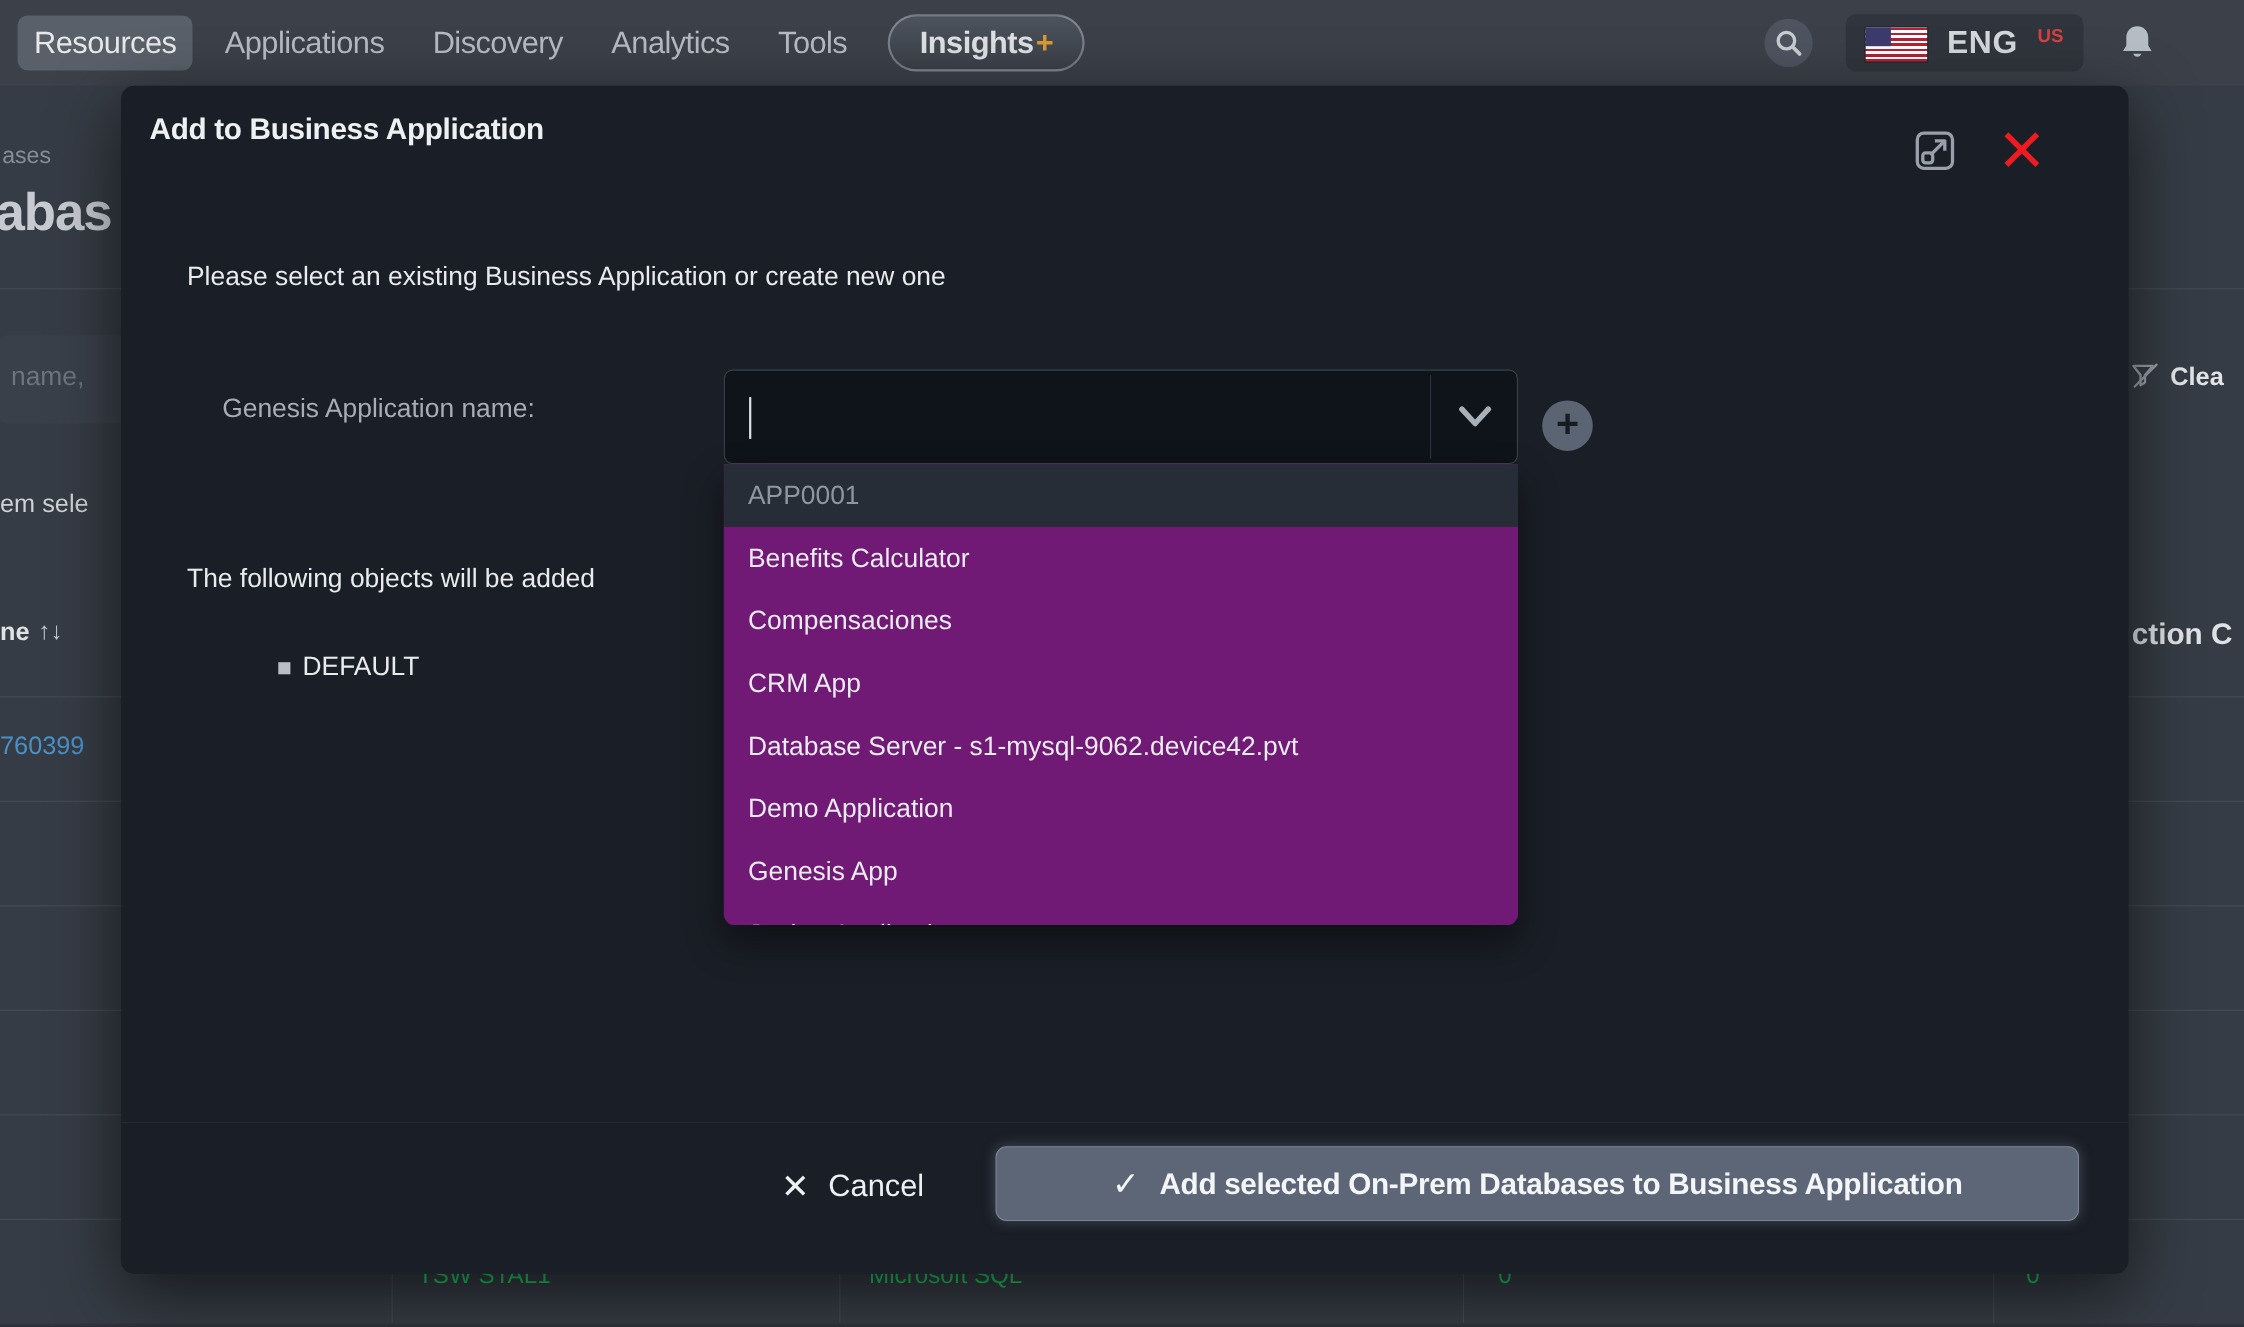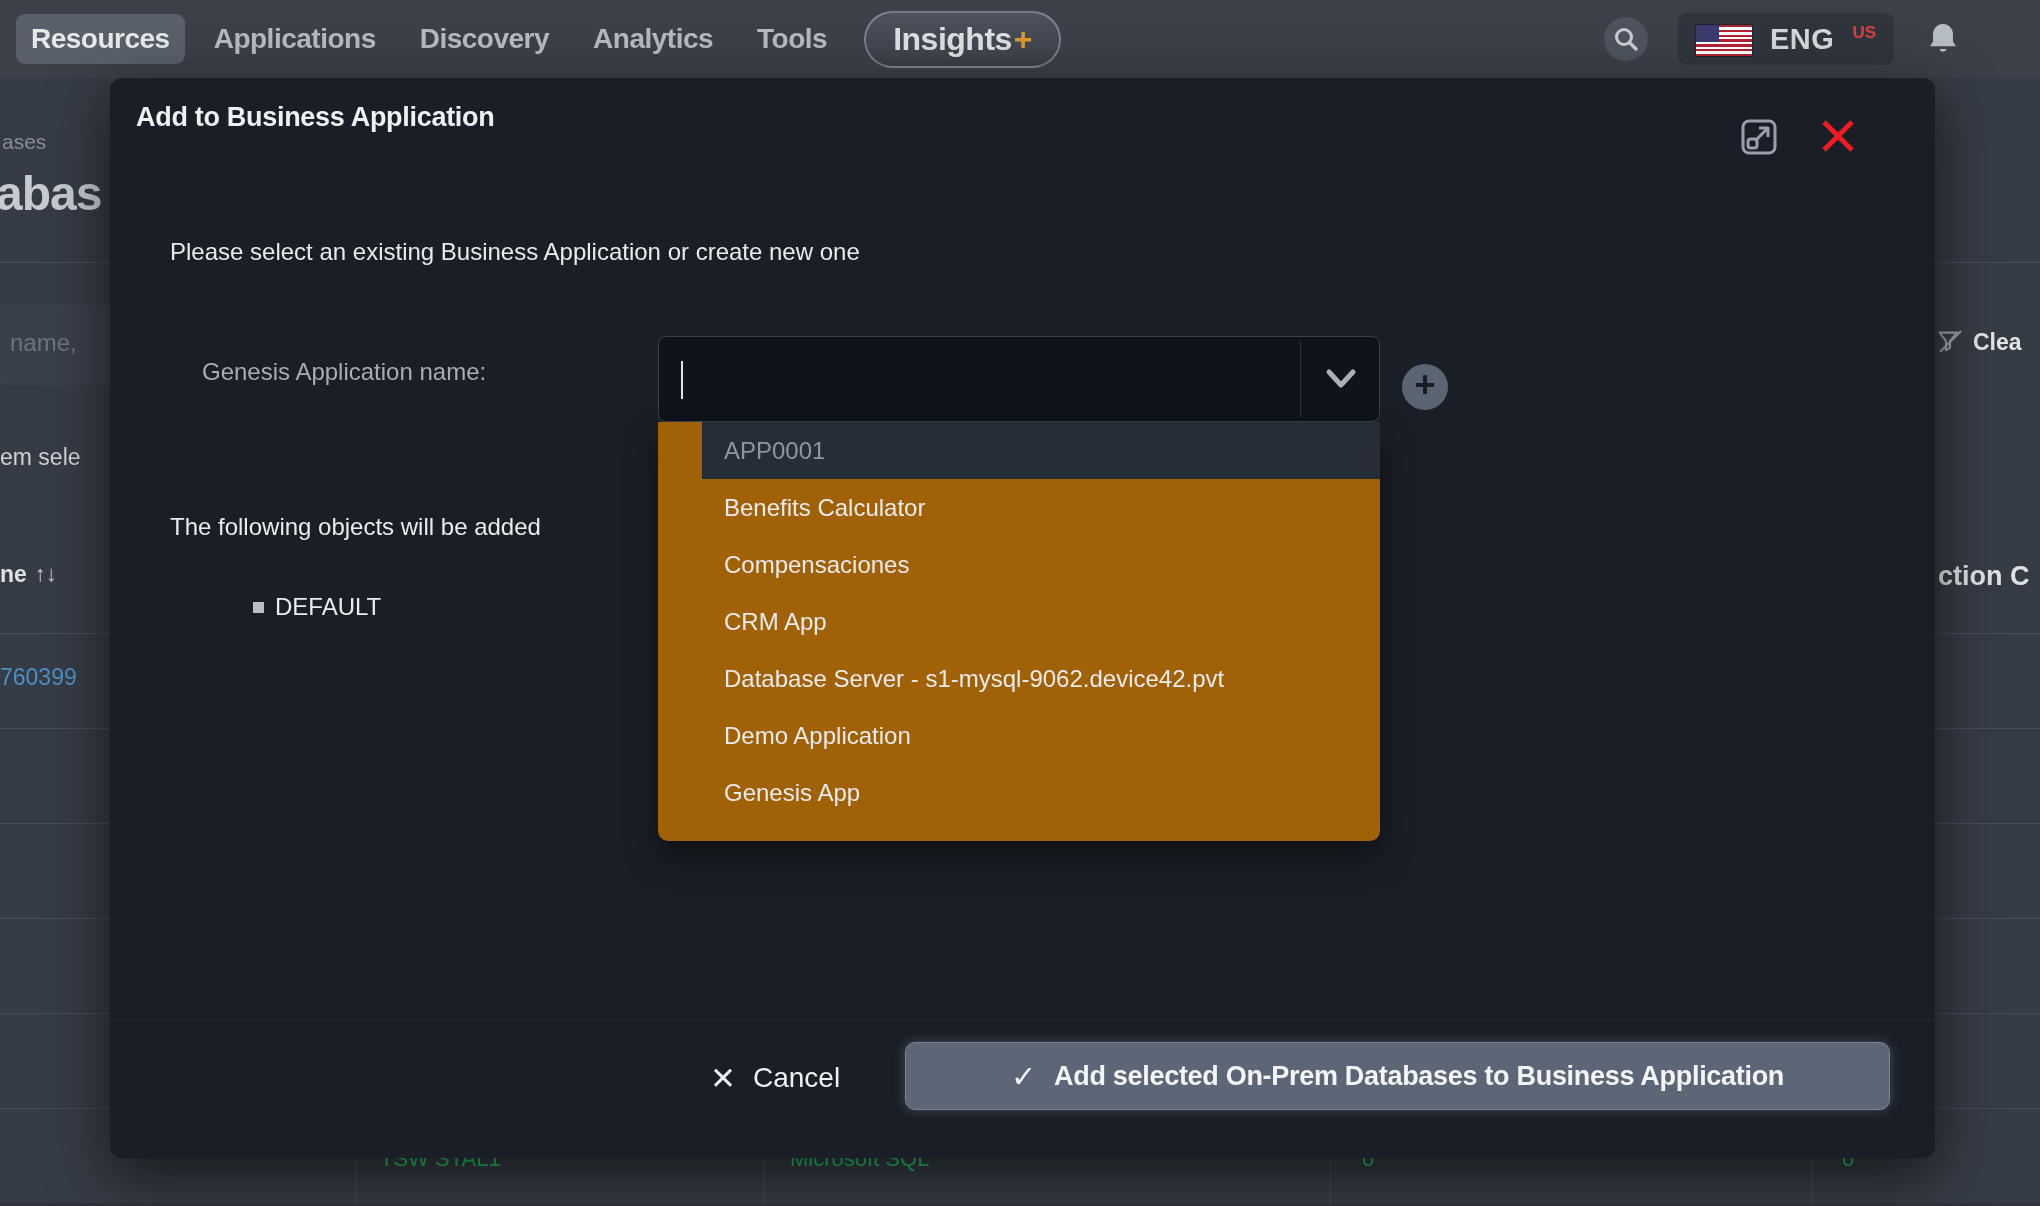--- a/index.html
+++ b/index.html
@@ -10,29 +10,29 @@
     font-family:"Liberation Sans", sans-serif;
     color:#e8eaec;
   }
   
   .topbar {
     position:absolute; left:0; top:0; width:2040px; height:78px;
     background:#3b4049; display:flex; align-items:center; z-index:2;
   }
   .nav { display:flex; align-items:center; gap:14px; margin-left:16px; }
   .nav-item {
-    font-size:28px; font-weight:bold; color:#b5bac1;
+    font-size:28px; font-weight:normal; color:#b5bac1;
     padding:9px 15px; letter-spacing:-0.5px; cursor:pointer; white-space:nowrap;
   }
   .nav-item.active { background:#596069; border-radius:9px; color:#e6e8ea; }
   .insights-pill {
     margin-left:22px; padding:8px 27px; border-radius:30px;
     background:linear-gradient(180deg,#4d535d,#3a3f48);
     border:2px solid rgba(205,210,220,0.40);
-    font-size:32px; font-weight:bold; color:#dde0e3; letter-spacing:-0.5px;
+    font-size:28px; font-weight:bold; color:#dde0e3; letter-spacing:-0.5px;
     cursor:pointer; display:flex; align-items:center;
   }
   .insights-pill .plus { color:#d99a33; margin-left:2px; }
   .topbar-right { margin-left:auto; display:flex; align-items:center; gap:30px; margin-right:78px; }
   .search-circle {
     width:44px; height:44px; border-radius:50%; background:#4d545f;
     display:flex; align-items:center; justify-content:center; cursor:pointer;
   }
   .lang-box {
     background:#30353d; border-radius:9px; padding:9px 18px;
@@ -85,22 +85,22 @@
   @keyframes blink { 50% { opacity:0; } }
   .combo-divider { position:absolute; right:78px; top:4px; width:1px; height:76px; background:#2c333e; }
   .combo-chevron { position:absolute; right:22px; top:31px; display:flex; cursor:pointer; }
   .add-new-btn {
     position:absolute; left:1292px; top:286px; width:46px; height:46px; border-radius:50%;
     background:#5b6472; color:#171b22; font-size:36px; font-weight:bold;
     display:flex; align-items:center; justify-content:center; cursor:pointer; line-height:0; padding-bottom:4px;
   }
   .dropdown {
     position:absolute; left:548px; top:344px; width:722px; height:419px;
-    background:#a16207; border-radius:0 0 10px 10px; overflow:hidden;
-    box-shadow:0 16px 34px rgba(0,0,0,0.45); z-index:3;padding-left:44px;
+    background:#701a75; border-radius:0 0 10px 10px; overflow:hidden;
+    box-shadow:0 16px 34px rgba(0,0,0,0.45); z-index:3;
   }
   .dd-item { height:57px; line-height:57px; padding-left:22px; font-size:24px; color:#e9ebee; cursor:pointer; white-space:nowrap; }
   .dd-item.muted { background:#272d37; color:#8f96a0; }
 
   .objects-heading { position:absolute; left:60px; top:435px; font-size:24px; color:#e8eaec; z-index:2; white-space:nowrap; }
   .object-li { position:absolute; left:143px; top:515px; display:flex; align-items:center; gap:11px; z-index:2; }
   .object-li .bullet { width:11px; height:11px; background:#b9bfc6; }
   .object-li .obj-label { font-size:24px; color:#e9ebed; }
 
   .footer-divider { position:absolute; left:0; top:942px; width:100%; height:1px; background:rgba(255,255,255,0.05); }

